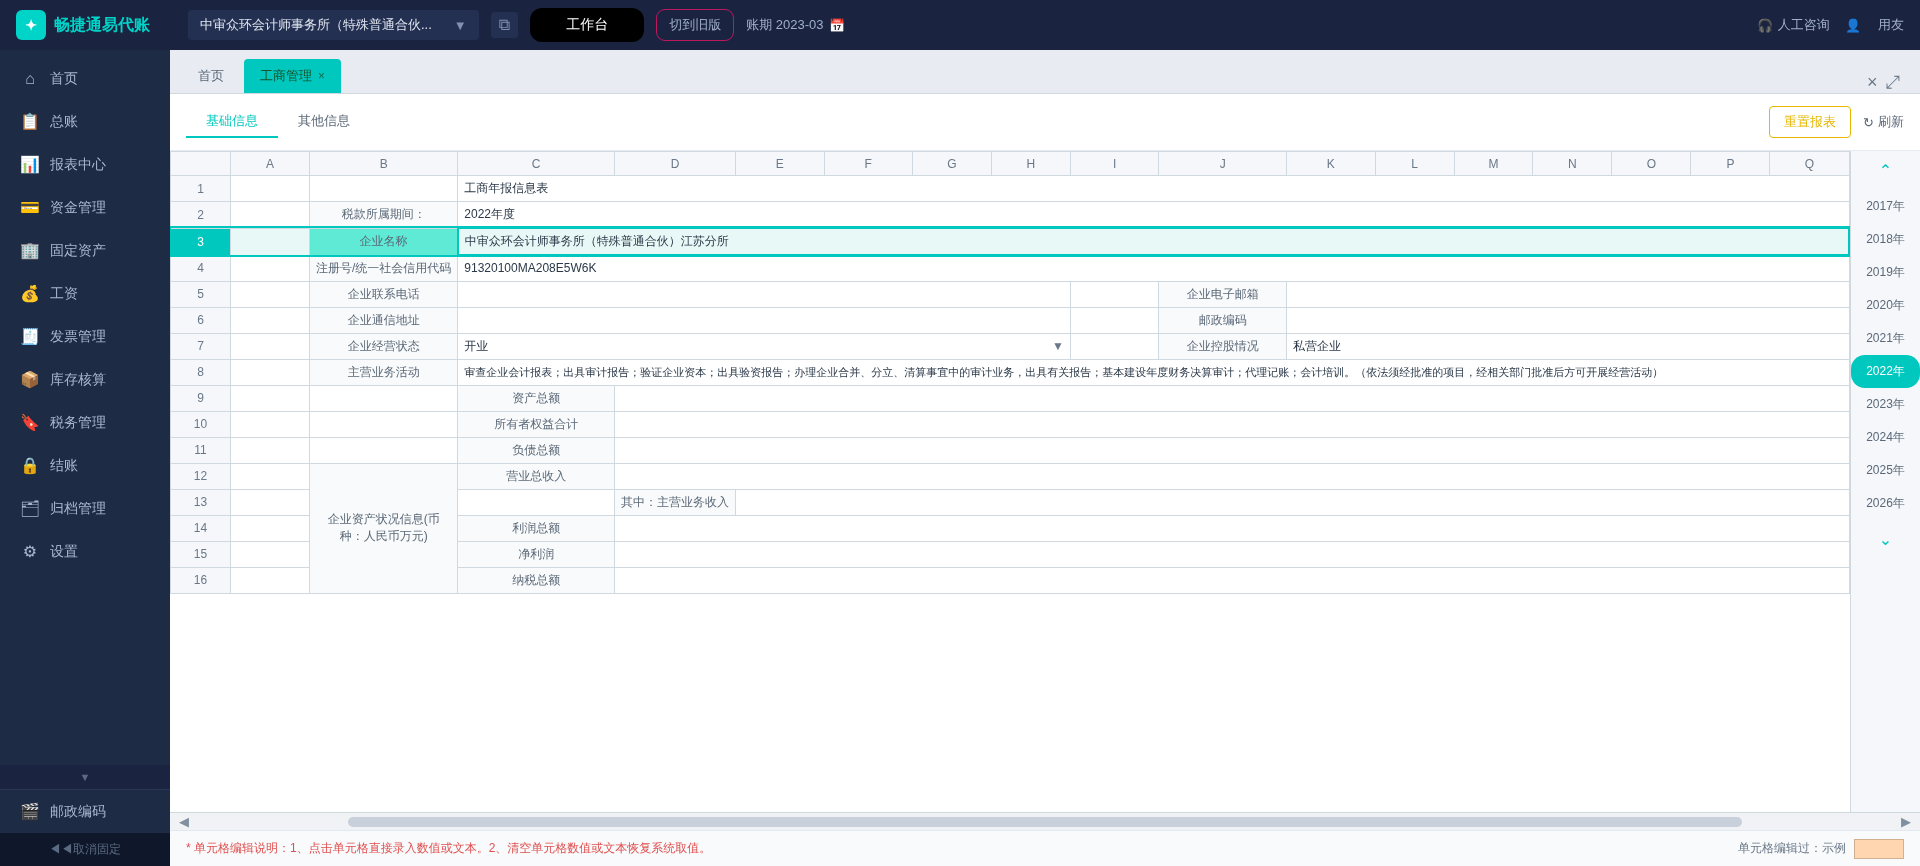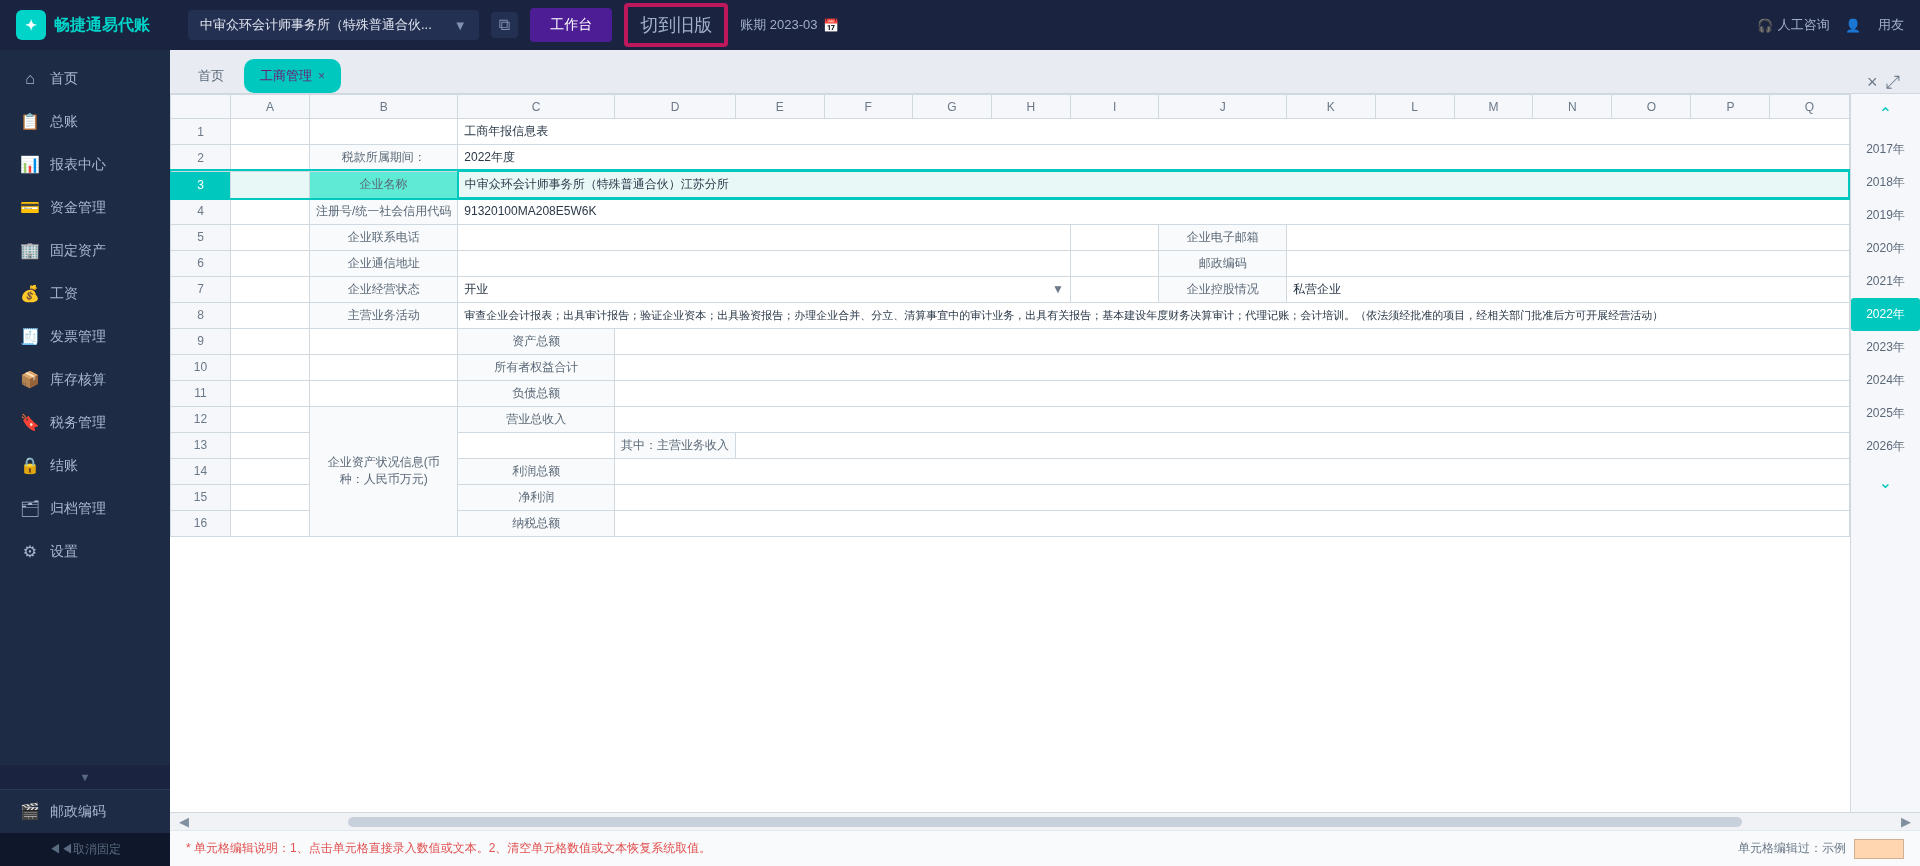--- a/index.html
+++ b/index.html
@@ -5,22 +5,22 @@
     * { margin: 0; padding: 0; box-sizing: border-box; }
     body { font-family: 'Microsoft YaHei', Arial, sans-serif; font-size: 13px; background: #f0f2f5; width: 1920px; height: 866px; overflow: hidden; display: flex; flex-direction: column; }
 
     
     .topbar { height: 50px; background: #1a2340; display: flex; align-items: center; padding: 0 16px; gap: 12px; flex-shrink: 0; }
     .topbar-logo { display: flex; align-items: center; gap: 8px; color: #00d4c8; font-size: 16px; font-weight: bold; width: 160px; }
     .topbar-logo-icon { width: 30px; height: 30px; background: #00d4c8; border-radius: 6px; display: flex; align-items: center; justify-content: center; color: white; font-size: 14px; }
     .topbar-company { background: #243052; border-radius: 4px; padding: 6px 12px; color: #e0e6f0; display: flex; align-items: center; gap: 22px; font-size: 13px; }
     .topbar-company .arrow { color: #8090b0; }
     .topbar-copy-btn { background: #243052; border: none; color: #8090b0; padding: 4px 8px; border-radius: 4px; cursor: pointer; font-size: 16px; }
-    .topbar-workbench { background: #4c1d95; color: white; border: none; padding: 8px 20px; border-radius: 4px; font-size: 14px; cursor: pointer; }
-    .topbar-oldver { background: transparent; border: 4px solid #be185d; color: #a0b0c8; padding: 6px 12px; border-radius: 4px; font-size: 18px; cursor: pointer; }
+    .topbar-workbench { background: #000000; color: white; border: none; padding: 8px 36px; border-radius: 12px; font-size: 14px; cursor: pointer; }
+    .topbar-oldver { background: transparent; border: 1px solid #be185d; color: #a0b0c8; padding: 6px 12px; border-radius: 9px; font-size: 13px; cursor: pointer; }
     .topbar-period { color: #a0b0c8; display: flex; align-items: center; gap: 6px; font-size: 13px; }
     .topbar-spacer { flex: 1; }
     .topbar-right { display: flex; align-items: center; gap: 16px; color: #a0b0c8; font-size: 13px; }
     .topbar-right .consultant { display: flex; align-items: center; gap: 4px; }
 
     
     .main-layout { display: flex; flex: 1; overflow: hidden; }
 
     
     .sidebar { width: 170px; background: #1e2b45; display: flex; flex-direction: column; flex-shrink: 0; overflow: hidden; }
@@ -29,21 +29,21 @@
     .sidebar-item .icon { font-size: 16px; width: 20px; text-align: center; }
     .sidebar-scroll-btn { text-align: center; padding: 6px; color: #5a6a80; cursor: pointer; background: #1a2340; font-size: 11px; }
     .sidebar-pinned { text-align: center; padding: 8px; color: #5a6a80; font-size: 12px; background: #0f172a; cursor: pointer; }
 
     
     .content-area { flex: 1; background: #f0f2f5; display: flex; flex-direction: column; overflow: hidden; }
 
     
     .tabs-bar { height: 44px; background: #e8ecf2; display: flex; align-items: flex-end; padding: 0 12px; gap: 4px; flex-shrink: 0; border-bottom: 1px solid #d0d8e0; }
     .tab-item { padding: 8px 16px; border-radius: 4px 4px 0 0; font-size: 13px; cursor: pointer; display: flex; align-items: center; gap: 6px; background: #dde2ea; color: #5a6878; }
-    .tab-item.active { background: #00c8be; color: #701a75; border-radius: 10px; }
+    .tab-item.active { background: #00c8be; color: #14532d; }
     .tab-item .close-btn { font-size: 12px; cursor: pointer; opacity: 0.8; }
     .tab-home { background: transparent; color: #5a6878; }
 
     
     .page-content { flex: 1; background: white; overflow: hidden; display: flex; flex-direction: column; margin: 0; }
 
     
     .page-toolbar { padding: 12px 16px; display: flex; align-items: center; justify-content: space-between; border-bottom: 1px solid #e8ecf0; flex-shrink: 0; }
     .page-subtabs { display: flex; gap: 0; }
     .subtab { padding: 6px 20px; font-size: 13px; cursor: pointer; color: #5a6878; border-bottom: 2px solid transparent; }
@@ -59,21 +59,21 @@
     .sheet-table th, .sheet-table td { border: 1px solid #d0d8e0; padding: 4px 6px; white-space: nowrap; }
     .col-header { background: #f5f7fa; text-align: center; font-weight: normal; color: #6a7888; height: 24px; min-width: 60px; }
     .row-header { background: #f5f7fa; text-align: center; color: #6a7888; width: 36px; font-weight: normal; }
     .data-cell { background: white; color: #2a3848; }
     .label-cell { background: #f9fafb; color: #5a6878; text-align: center; }
 
     
     .year-panel { width: 70px; background: #f5f7fa; border-left: 1px solid #d0d8e0; display: flex; flex-direction: column; align-items: center; overflow: hidden; flex-shrink: 0; }
     .year-panel-nav { width: 100%; display: flex; justify-content: center; padding: 6px; }
     .year-btn { padding: 8px 6px; font-size: 12px; cursor: pointer; color: #5a6878; text-align: center; width: 100%; border: none; background: transparent; }
-    .year-btn.active { background: #00c8be; color: white; border-radius: 3px; }
+    .year-btn.active { background: #00c8be; color: white; border-radius: 14px; }
     .year-nav-arrow { color: #00c8be; font-size: 16px; cursor: pointer; padding: 4px; }
 
     
     .hscroll-bar { height: 18px; background: #f0f2f5; border-top: 1px solid #d0d8e0; display: flex; align-items: center; padding: 0 4px; flex-shrink: 0; }
     .hscroll-inner { height: 10px; background: #c8d0dc; border-radius: 5px; width: 80%; margin: 0 auto; }
 
     
     .bottom-bar { height: 36px; background: #f9fafb; border-top: 1px solid #e0e8f0; display: flex; align-items: center; padding: 0 16px; justify-content: space-between; font-size: 12px; color: #e05050; flex-shrink: 0; }
     .bottom-note { color: #e05050; }
     .bottom-right { color: #6a7888; display: flex; align-items: center; gap: 8px; }
@@ -190,20 +190,37 @@
       </div>
       <div style="flex:1"></div>
       <div class="window-controls">
         <button class="win-btn">×</button>
         <button class="win-btn">⤢</button>
       </div>
     </div>
 
     <div class="page-content">
 
+      <div class="page-toolbar">
+        <div class="page-subtabs">
+          <div class="subtab active">
+            <span>基础信息</span>
+          </div>
+          <div class="subtab">
+            <span>其他信息</span>
+          </div>
+        </div>
+        <div class="toolbar-right">
+          <button class="reset-btn">重置报表</button>
+          <button class="refresh-btn">
+            <span>↻</span>
+            <span>刷新</span>
+          </button>
+        </div>
+      </div>
 
       <div class="spreadsheet-container">
         <div class="spreadsheet">
           <table class="sheet-table">
             <colgroup>
               <col style="width:36px">
               <col style="width:80px">
               <col style="width:140px">
               <col style="width:160px">
               <col style="width:90px">

